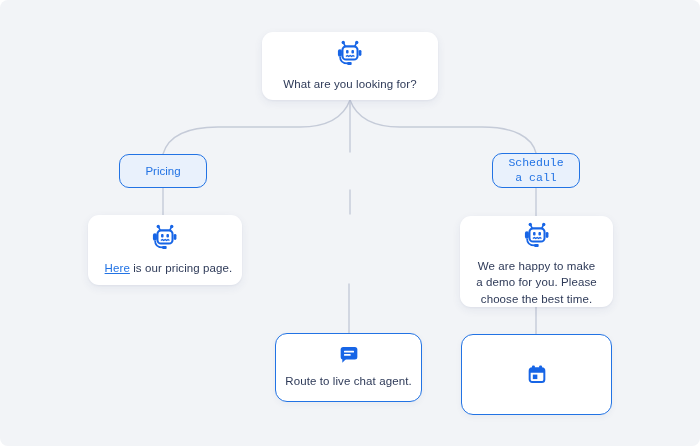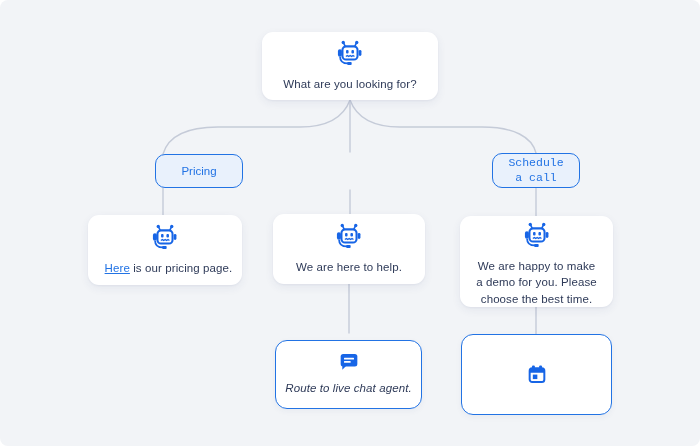--- a/index.html
+++ b/index.html
@@ -120,21 +120,21 @@
         <path d="M7.5 21 C7.5 27 11 29.5 17.5 29.5" stroke="currentColor" stroke-width="2.2" fill="none"></path>
         <rect x="16.5" y="27.6" width="5.6" height="3.8" rx="1.2" fill="currentColor"></rect>
         <rect x="15" y="12.5" width="3.2" height="4.4" rx="1.2" fill="currentColor"></rect>
         <rect x="21.8" y="12.5" width="3.2" height="4.4" rx="1.2" fill="currentColor"></rect>
         <path d="M14.8 20.8 L16.6 19.4 L18.4 20.8 L20.2 19.4 L22 20.8 L23.8 19.4 L25.6 20.8" stroke="currentColor" stroke-width="1.6" fill="none" stroke-linejoin="round"></path>
       </svg>
     </span>
     <div class="card-text">What are you looking for?</div>
   </div>
 
-  <button class="opt" style="left:119px; top:154px; width:88px; height:34px;margin-left:36px;">Pricing</button>
+  <button class="opt" style="left:119px; top:154px; width:88px; height:34px;">Pricing</button>
   <button class="opt" style="left:492px; top:153px; width:88px; height:35px;font-family:Liberation Mono, monospace;">Schedule
 a call</button>
 
   <div class="node card" style="left:88px; top:215px; width:154px; height:70px;">
     <span class="icon">
       <svg width="32" height="27" viewBox="0 0 40 34">
         <path d="M14 8 L12 4" stroke="currentColor" stroke-width="2" fill="none"></path>
         <path d="M26 8 L28 4" stroke="currentColor" stroke-width="2" fill="none"></path>
         <circle cx="11.5" cy="3.2" r="2.1" fill="currentColor"></circle>
         <circle cx="28.5" cy="3.2" r="2.1" fill="currentColor"></circle>
@@ -144,63 +144,44 @@
         <path d="M7.5 21 C7.5 27 11 29.5 17.5 29.5" stroke="currentColor" stroke-width="2.2" fill="none"></path>
         <rect x="16.5" y="27.6" width="5.6" height="3.8" rx="1.2" fill="currentColor"></rect>
         <rect x="15" y="12.5" width="3.2" height="4.4" rx="1.2" fill="currentColor"></rect>
         <rect x="21.8" y="12.5" width="3.2" height="4.4" rx="1.2" fill="currentColor"></rect>
         <path d="M14.8 20.8 L16.6 19.4 L18.4 20.8 L20.2 19.4 L22 20.8 L23.8 19.4 L25.6 20.8" stroke="currentColor" stroke-width="1.6" fill="none" stroke-linejoin="round"></path>
       </svg>
     </span>
     <div class="card-text"><a class="link">Here</a><span> is our pricing page.</span></div>
   </div>
 
-  <div class="node card" style="left:273px; top:214px; width:152px; height:70px;">
+
+  <div class="node card" style="left:460px; top:216px; width:153px; height:91px;justify-content:space-between;">
     <span class="icon">
       <svg width="32" height="27" viewBox="0 0 40 34">
         <path d="M14 8 L12 4" stroke="currentColor" stroke-width="2" fill="none"></path>
         <path d="M26 8 L28 4" stroke="currentColor" stroke-width="2" fill="none"></path>
         <circle cx="11.5" cy="3.2" r="2.1" fill="currentColor"></circle>
         <circle cx="28.5" cy="3.2" r="2.1" fill="currentColor"></circle>
         <rect x="10.5" y="8" width="19" height="16.5" rx="4.5" fill="none" stroke="currentColor" stroke-width="2.6"></rect>
         <rect x="31" y="12.5" width="3.4" height="7.5" rx="1.7" fill="currentColor"></rect>
         <rect x="4.8" y="11.5" width="5" height="9.5" rx="2.4" fill="currentColor"></rect>
         <path d="M7.5 21 C7.5 27 11 29.5 17.5 29.5" stroke="currentColor" stroke-width="2.2" fill="none"></path>
         <rect x="16.5" y="27.6" width="5.6" height="3.8" rx="1.2" fill="currentColor"></rect>
         <rect x="15" y="12.5" width="3.2" height="4.4" rx="1.2" fill="currentColor"></rect>
         <rect x="21.8" y="12.5" width="3.2" height="4.4" rx="1.2" fill="currentColor"></rect>
         <path d="M14.8 20.8 L16.6 19.4 L18.4 20.8 L20.2 19.4 L22 20.8 L23.8 19.4 L25.6 20.8" stroke="currentColor" stroke-width="1.6" fill="none" stroke-linejoin="round"></path>
       </svg>
     </span>
-    <div class="card-text">We are here to help.</div>
-  </div>
-
-  <div class="node card" style="left:460px; top:216px; width:153px; height:91px;justify-content:space-between;">
-    <span class="icon">
-      <svg width="32" height="27" viewBox="0 0 40 34">
-        <path d="M14 8 L12 4" stroke="currentColor" stroke-width="2" fill="none"></path>
-        <path d="M26 8 L28 4" stroke="currentColor" stroke-width="2" fill="none"></path>
-        <circle cx="11.5" cy="3.2" r="2.1" fill="currentColor"></circle>
-        <circle cx="28.5" cy="3.2" r="2.1" fill="currentColor"></circle>
-        <rect x="10.5" y="8" width="19" height="16.5" rx="4.5" fill="none" stroke="currentColor" stroke-width="2.6"></rect>
-        <rect x="31" y="12.5" width="3.4" height="7.5" rx="1.7" fill="currentColor"></rect>
-        <rect x="4.8" y="11.5" width="5" height="9.5" rx="2.4" fill="currentColor"></rect>
-        <path d="M7.5 21 C7.5 27 11 29.5 17.5 29.5" stroke="currentColor" stroke-width="2.2" fill="none"></path>
-        <rect x="16.5" y="27.6" width="5.6" height="3.8" rx="1.2" fill="currentColor"></rect>
-        <rect x="15" y="12.5" width="3.2" height="4.4" rx="1.2" fill="currentColor"></rect>
-        <rect x="21.8" y="12.5" width="3.2" height="4.4" rx="1.2" fill="currentColor"></rect>
-        <path d="M14.8 20.8 L16.6 19.4 L18.4 20.8 L20.2 19.4 L22 20.8 L23.8 19.4 L25.6 20.8" stroke="currentColor" stroke-width="1.6" fill="none" stroke-linejoin="round"></path>
-      </svg>
-    </span>
     <div class="card-text">We are happy to make
 a demo for you. Please
 choose the best time.</div>
   </div>
 
-  <div class="node card action" style="left:275px; top:340px; width:147px; height:69px;font-style:italic;">
+  <div class="node card action" style="left:275px; top:333px; width:147px; height:69px;">
     <span class="icon">
       <svg width="20" height="19" viewBox="0 0 24 22">
         <rect x="2" y="2" width="20" height="15" rx="3" fill="currentColor"></rect>
         <polygon points="4,15 4,21 10,15" fill="currentColor"></polygon>
         <rect x="6" y="6.4" width="12" height="2.2" rx="0.6" fill="#ffffff"></rect>
         <rect x="6" y="10.4" width="8" height="2.2" rx="0.6" fill="#ffffff"></rect>
       </svg>
     </span>
     <div class="card-text">Route to live chat agent.</div>
   </div>

